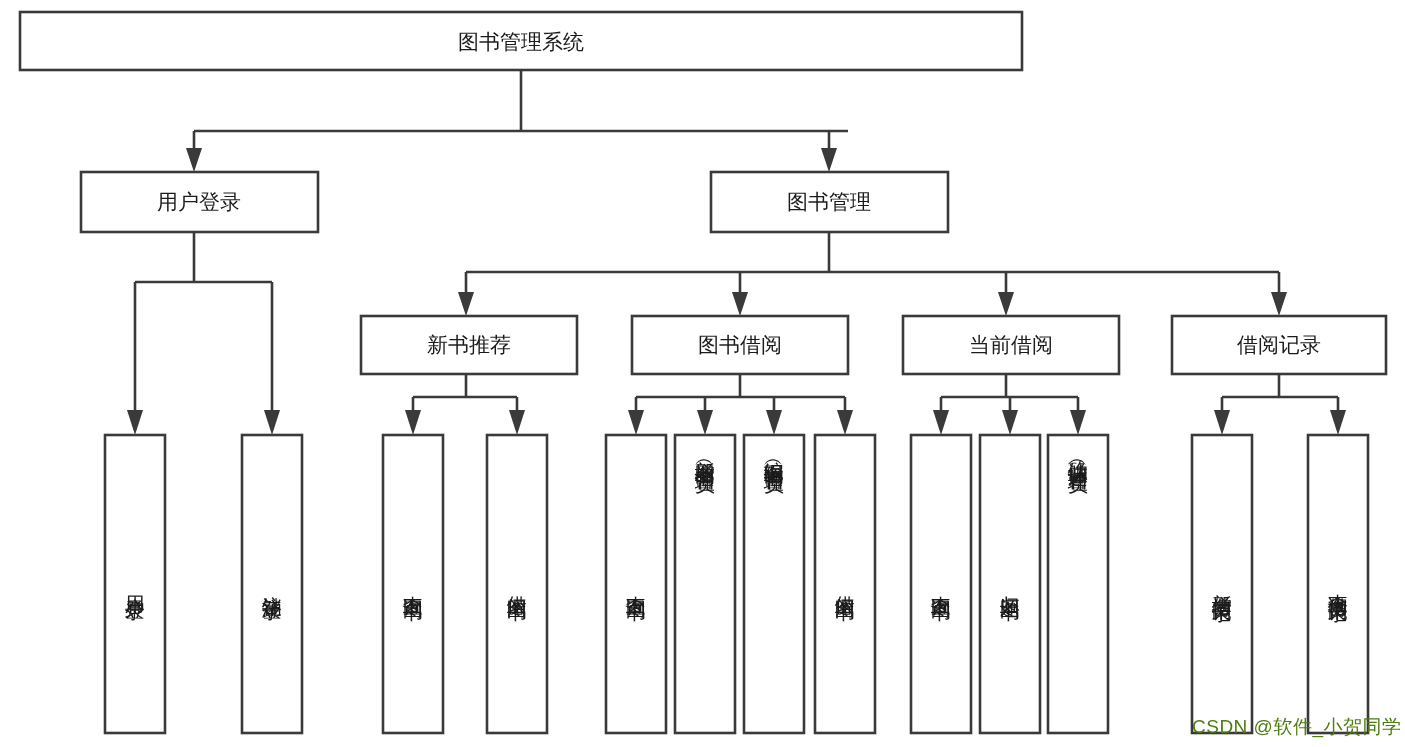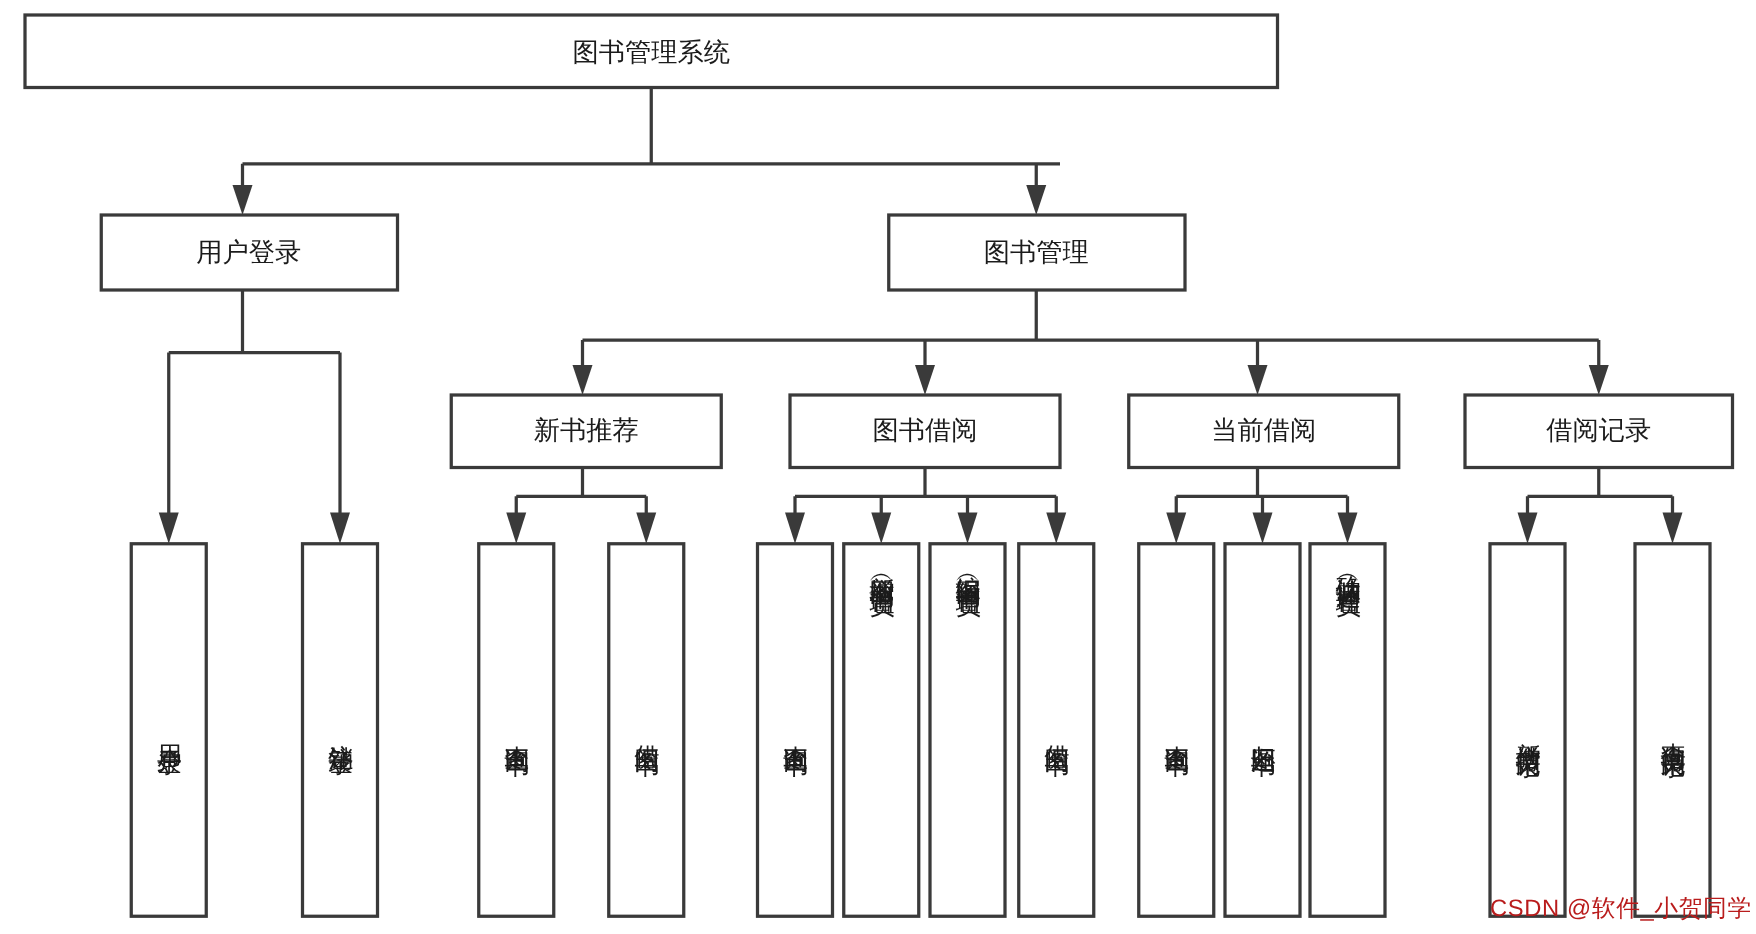--- a/index.html
+++ b/index.html
@@ -63,21 +63,21 @@
     font-size: 20px;
     line-height: 1.12;
     letter-spacing: 2px;
     color: #1b1b1b;
     white-space: nowrap;
   }
   .watermark {
     position: absolute;
     font-family: "Liberation Sans", "DejaVu Sans", sans-serif;
     font-size: 19px;
-    color: #b91c1c;
+    color: #4d7c0f;
     white-space: nowrap;
     letter-spacing: 0.5px;
     text-align: right;
   }
 </style>
 </head>
 <body>
 
 <div id="diagram-root">
 

